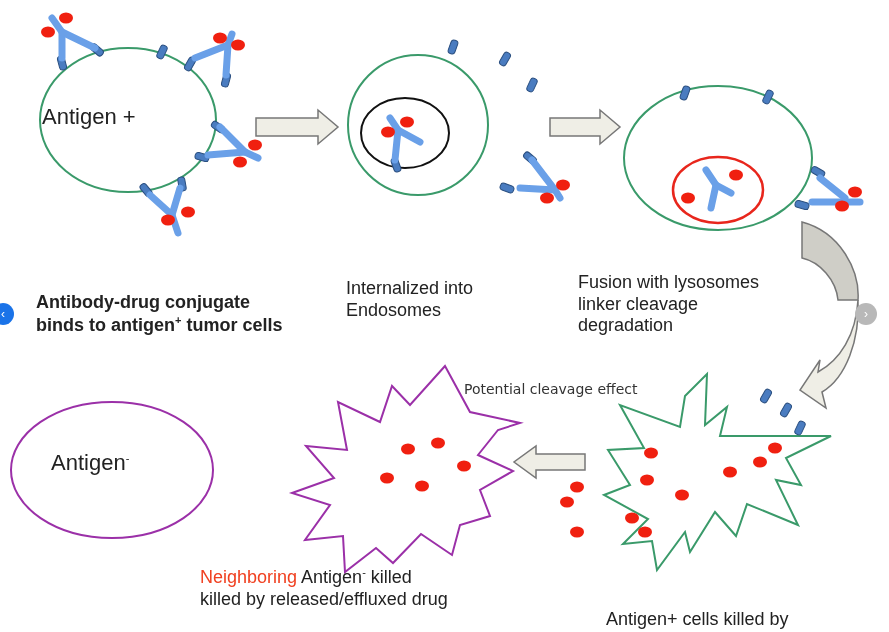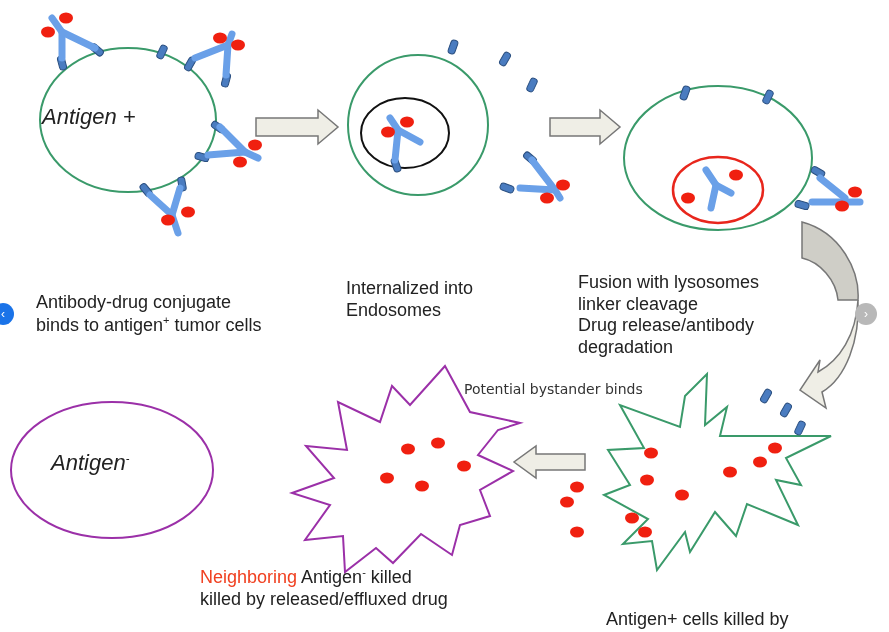--- a/index.html
+++ b/index.html
@@ -1,19 +1,19 @@
 <!DOCTYPE html>
 <html><head>
 <meta charset="utf-8">
 <style>
   html, body { margin:0; padding:0; background:#ffffff; }
   body { width:889px; height:632px; position:relative; overflow:hidden; font-family:"Liberation Sans", sans-serif; }
   #diagram { position:absolute; left:0; top:0; }
   .lbl { position:absolute; color:#222; font-family:"Liberation Sans", sans-serif; line-height:1.2; }
-  .big { font-size:22px;font-style:italic; }
+  .big { font-size:22px; }
   .txt { font-size:18px; }
   .sup { font-size:11px; vertical-align:super; }
   .red { color:#f04020;text-align:center; }
   .bystander { font-family:"DejaVu Sans", sans-serif; font-size:14px; color:#333; }
   .nav { position:absolute; width:22px; height:22px; border-radius:50%; display:flex; align-items:center; justify-content:center; color:#fff; font-size:12px; cursor:pointer; }
   .nav-prev { left:-8px; top:303px; background:#1a73e8; }
   .nav-next { left:855px; top:303px; background:#b8b8b8; }
 </style>
 </head>
 <body>
@@ -145,38 +145,37 @@
     <use href="#drugblob" transform="translate(387,478)"></use>
     <use href="#drugblob" transform="translate(422,486)"></use>
   </g>
 
   <ellipse cx="112" cy="470" rx="101" ry="68" fill="none" stroke="#9b30a8" stroke-width="2"></ellipse>
 </svg>
 
 <div class="lbl big" style="left:42px;top:104px;">Antigen +</div>
 <div class="lbl big" style="left:45px;top:450px;margin-left:6px;"><span>Antigen</span><span class="sup">-</span></div>
 
-<div class="lbl txt" style="left:36px;top:292px;">
+<div class="lbl txt" style="left:36px;top:292px;font-weight:bold;">
   <div>Antibody-drug conjugate</div>
   <div><span>binds to antigen</span><span class="sup">+</span><span> tumor cells</span></div>
 </div>
 
 <div class="lbl txt" style="left:346px;top:278px;">
   <div>Internalized into</div>
   <div>Endosomes</div>
 </div>
 
 <div class="lbl txt" style="left:578px;top:272px;">
   <div>Fusion with lysosomes</div>
   <div>linker cleavage</div>
-  <div>Drug release/antibody</div>
   <div>degradation</div>
 </div>
 
-<div class="lbl bystander" style="left:464px;top:381px;">Potential bystander binds</div>
+<div class="lbl bystander" style="left:464px;top:381px;">Potential cleavage effect</div>
 
 <div class="lbl txt" style="left:200px;top:566px;">
   <div><span class="red">Neighboring</span><span> Antigen</span><span class="sup">-</span><span> killed</span></div>
   <div>killed by released/effluxed drug</div>
 </div>
 
 <div class="lbl txt" style="left:606px;top:566px;white-space:pre;">
   <div>Antigen+ cells killed by</div>
   
 </div>

